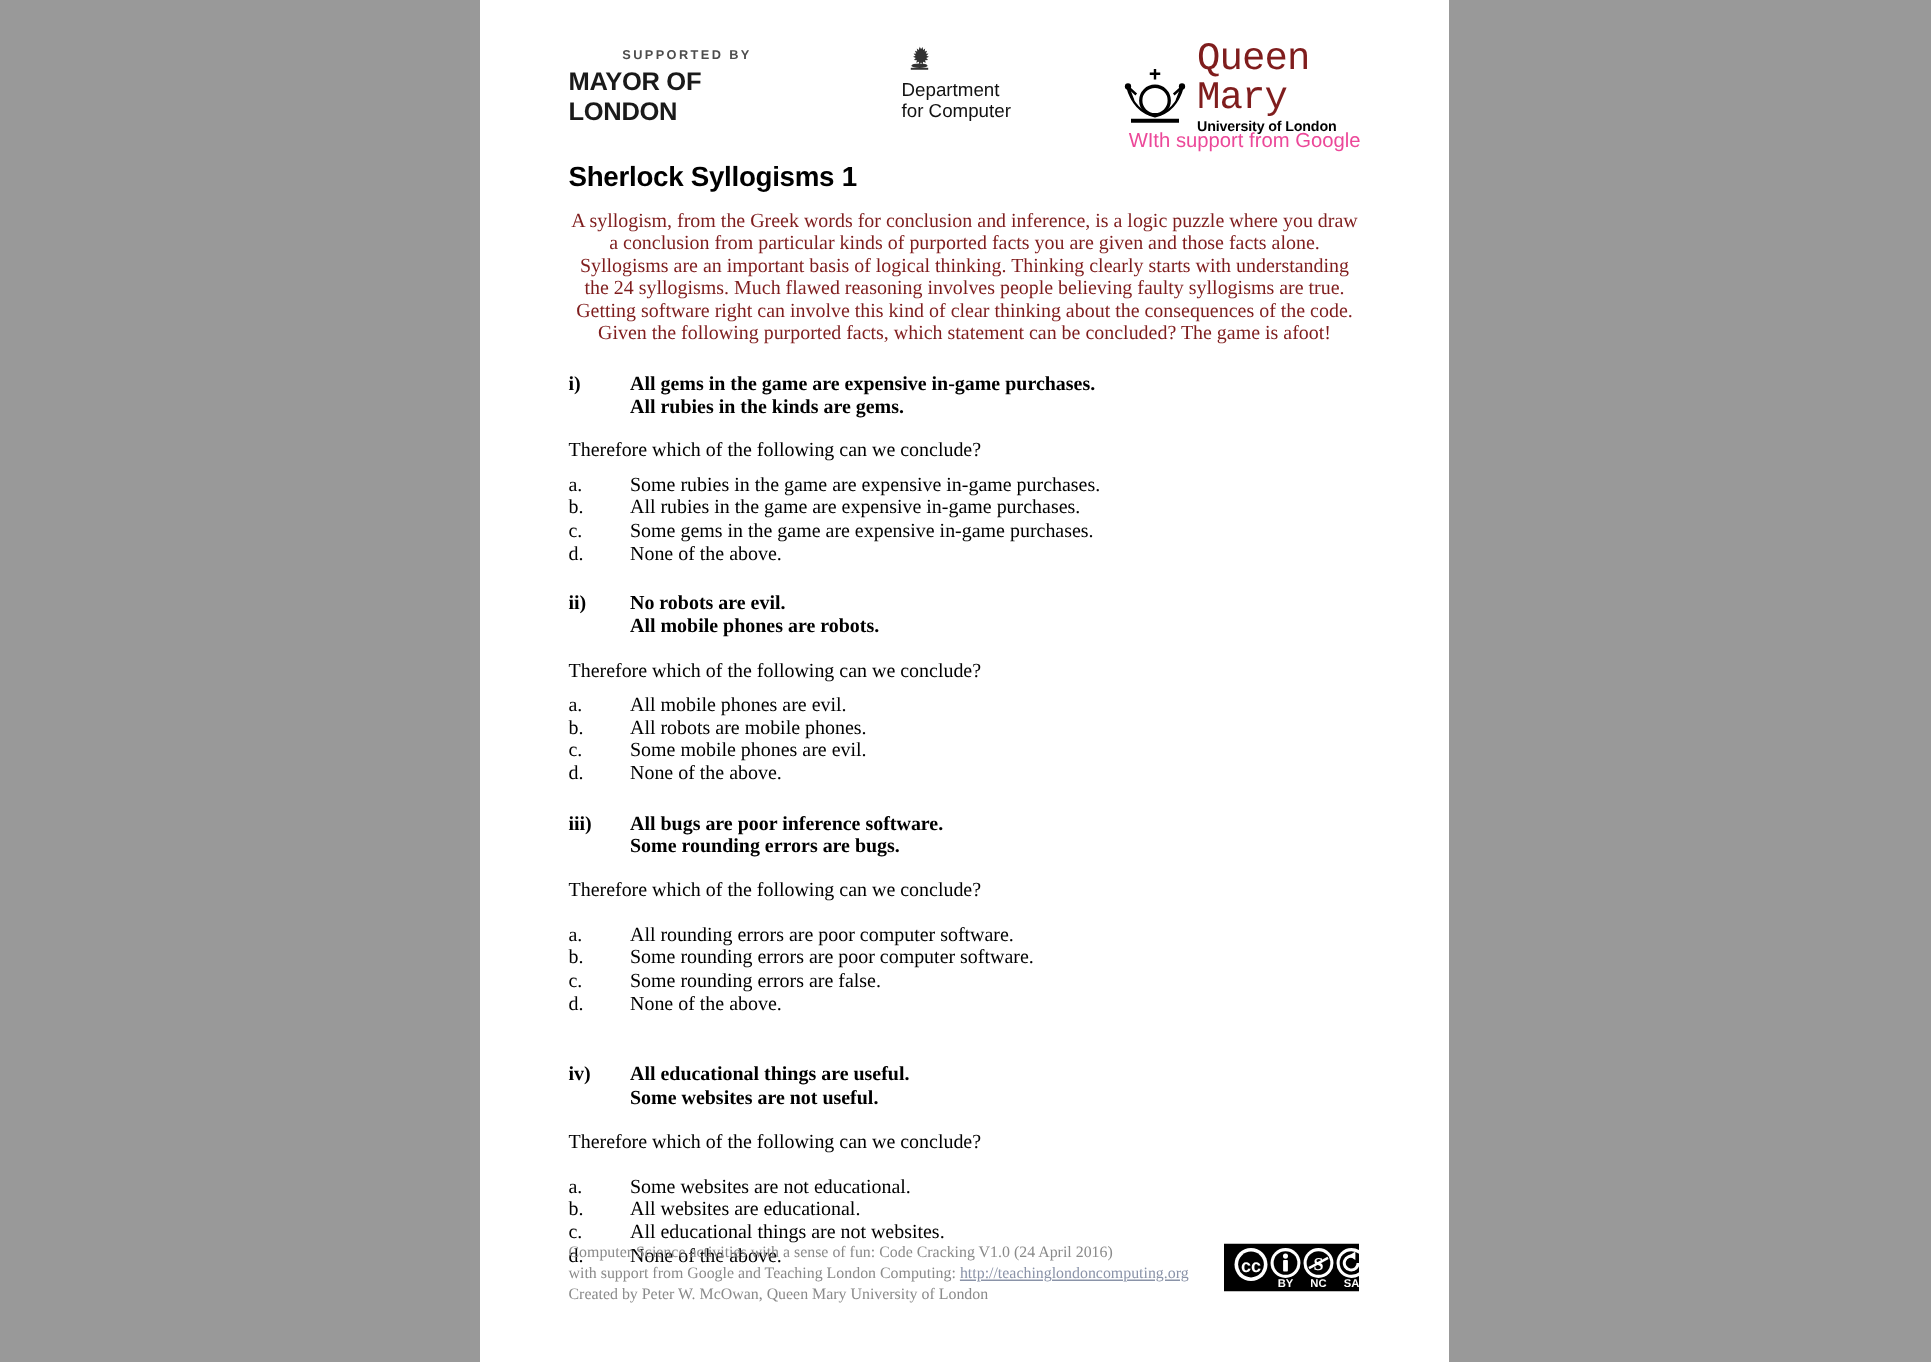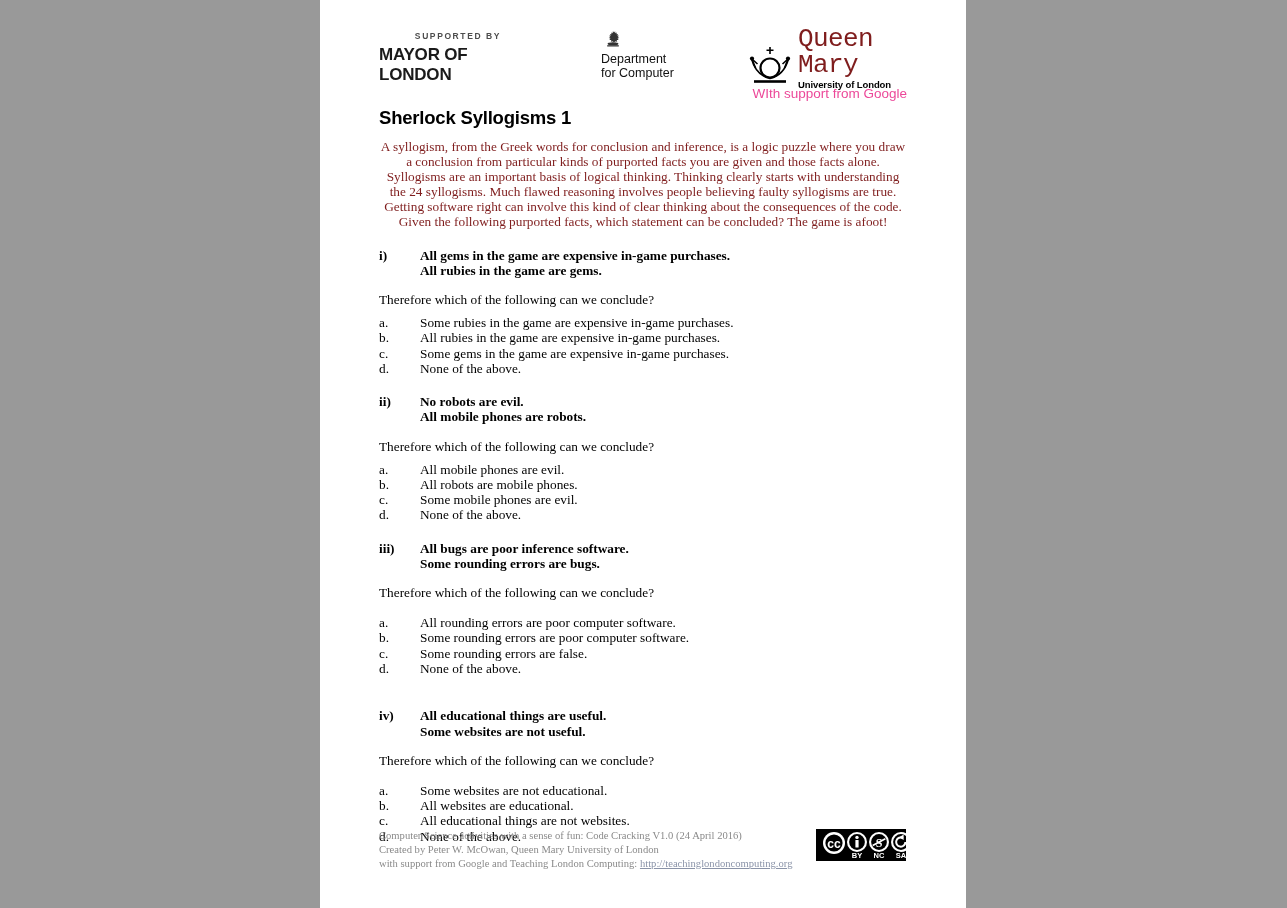--- a/index.html
+++ b/index.html
@@ -261,21 +261,21 @@
 
     <h1 class="doc-title">Sherlock Syllogisms 1</h1>
 
     <p class="intro">A syllogism, from the Greek words for conclusion and inference, is a logic puzzle where you draw a conclusion from particular kinds of purported facts you are given and those facts alone. Syllogisms are an important basis of logical thinking. Thinking clearly starts with understanding the 24 syllogisms. Much flawed reasoning involves people believing faulty syllogisms are true. Getting software right can involve this kind of clear thinking about the consequences of the code. Given the following purported facts, which statement can be concluded? The game is afoot!</p>
 
     <div class="question">
       <div class="q-premises">
         <span class="q-num">i)</span>
         <span class="q-lines">
           <div>All gems in the game are expensive in-game purchases.</div>
-          <div>All rubies in the game are gems.</div>
+          <div>All rubies in the kinds are gems.</div>
         </span>
       </div>
       <div class="q-therefore">Therefore which of the following can we conclude?</div>
       <div class="q-options">
         <div class="opt-row">
           <span class="opt-marker">a.</span>
           <span>Some rubies in the game are expensive in-game purchases.</span>
         </div>
         <div class="opt-row">
           <span class="opt-marker">b.</span>
@@ -379,22 +379,22 @@
           <span>None of the above.</span>
         </div>
       </div>
     </div>
 
   </div>
 
   <div class="footer">
     <div class="footer-text">
       <div>Computer Science activities with a sense of fun: Code Cracking V1.0 (24 April 2016)</div>
+      <div><span>with support from Google and Teaching London Computing: </span><a class="url" href="#">http://teachinglondoncomputing.org</a></div>
       <div>Created by Peter W. McOwan, Queen Mary University of London</div>
-      <div><span>with support from Google and Teaching London Computing: </span><a class="url" href="#">http://teachinglondoncomputing.org</a></div>
     </div>
     <span class="cc-badge">
       <svg width="90" height="32" viewBox="0 0 90 32">
         <rect x="0" y="0" width="90" height="32" fill="#000000"></rect>
         <g fill="#ffffff">
           <circle cx="18" cy="14" r="11"></circle>
           <circle cx="41" cy="13" r="10"></circle>
           <circle cx="63" cy="13" r="10"></circle>
           <circle cx="85" cy="13" r="10"></circle>
         </g>

